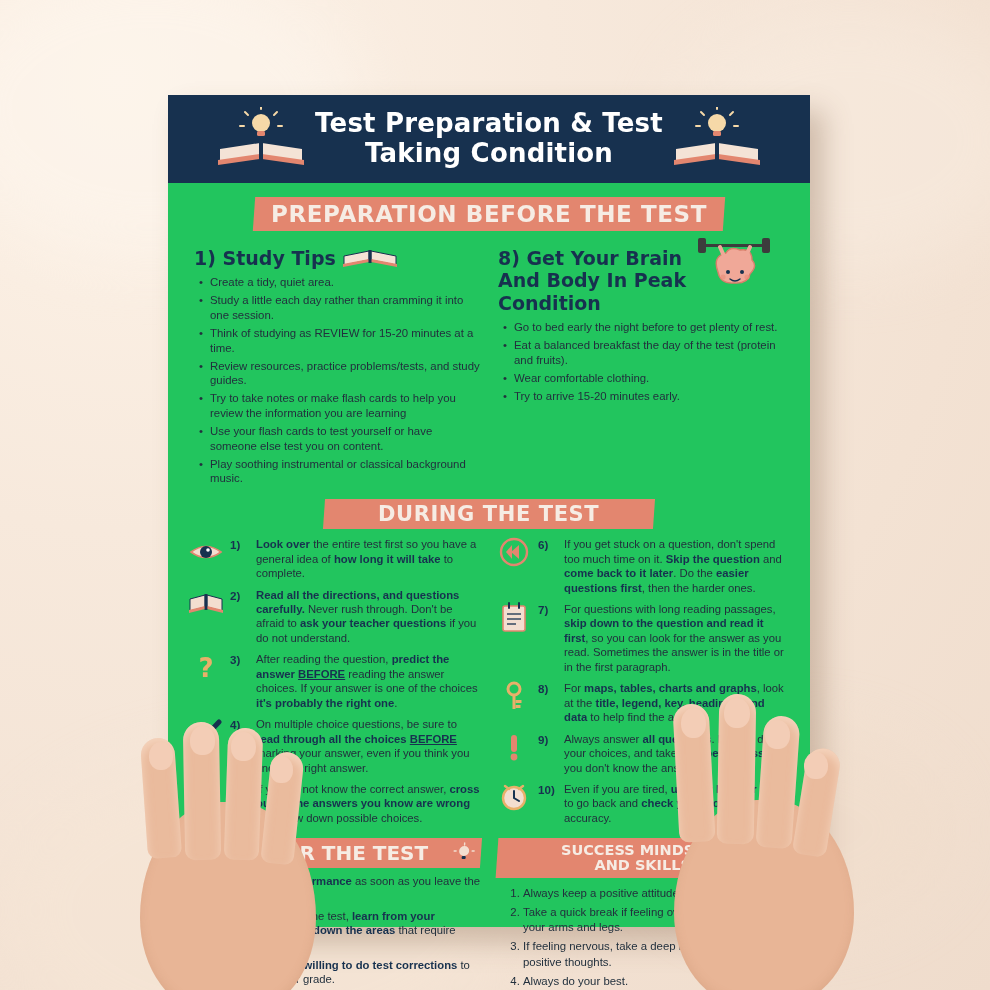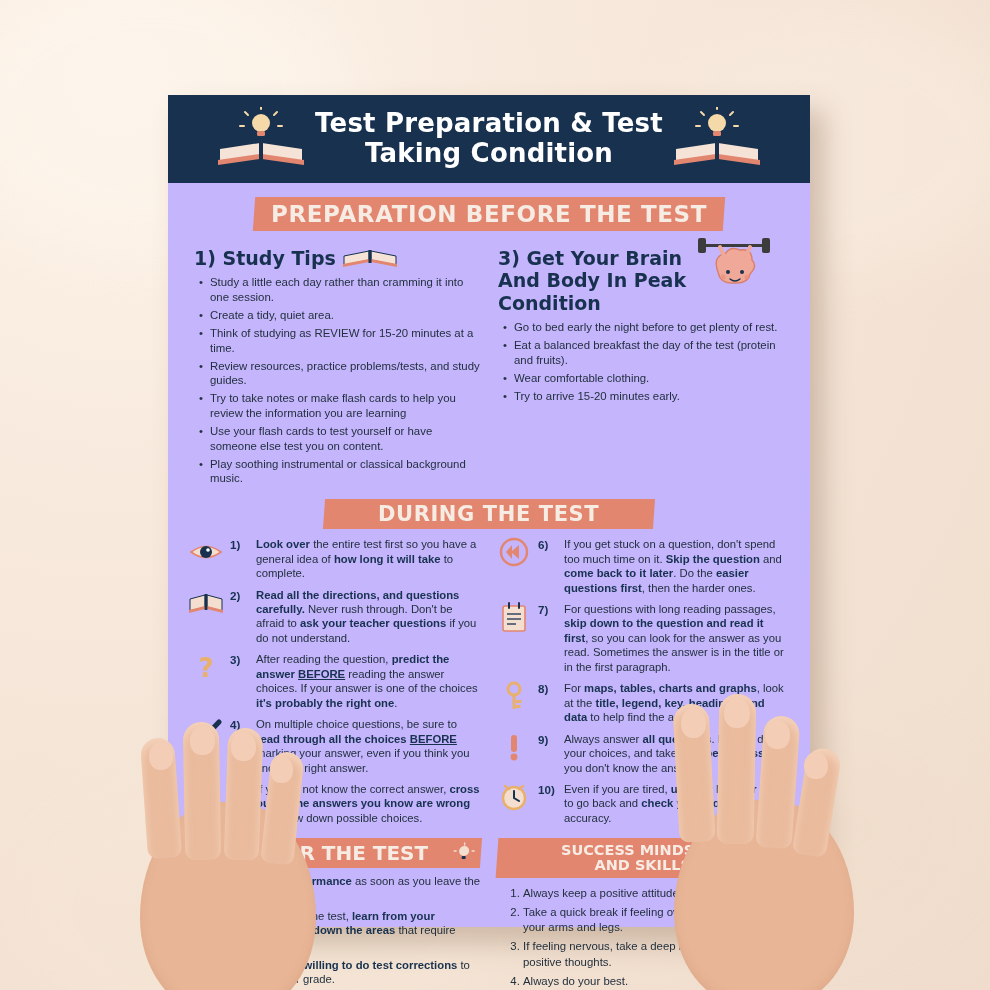--- a/index.html
+++ b/index.html
@@ -21,21 +21,21 @@
   .hand{position:absolute;z-index:5;}
   .hand-l{left:118px;bottom:-10px;width:230px;height:290px;}
   .hand-r{right:110px;bottom:-10px;width:240px;height:300px;}
   .palm{position:absolute;background:#e8b596;border-radius:46% 46% 40% 40%/55% 55% 45% 45%;box-shadow:0 -4px 10px rgba(180,120,90,.18) inset;}
   .finger{position:absolute;background:#eabb9d;border-radius:40px 40px 22px 22px;box-shadow:inset 0 6px 10px rgba(255,235,220,.5);}
   .nail{position:absolute;background:#f3cdb6;border-radius:50% 50% 45% 45%;}
 
   
   .poster{
     position:absolute;left:168px;top:95px;width:642px;height:832px;
-    background:#c4b5fd;z-index:3;
+    background:#22c55e;z-index:3;
     box-shadow:14px 16px 26px rgba(120,85,60,.30);
   }
   .poster-header{
     background:#17314f;height:88px;position:relative;
     display:flex;align-items:center;justify-content:center;
   }
   .poster-title{
     color:#ffffff;font-size:26px;font-weight:bold;line-height:1.14;text-align:center;
     letter-spacing:.2px;font-family:"DejaVu Sans",sans-serif;
   }
@@ -165,32 +165,32 @@
         <span>1) Study Tips</span>
         <svg width="56" height="22" viewBox="0 0 56 22" style="vertical-align:-4px">
           <path d="M2 18 L27 13 L27 4 L2 9 Z" fill="#f4e3d6" stroke="#17314f" stroke-width="1"></path>
           <path d="M54 18 L29 13 L29 4 L54 9 Z" fill="#f4e3d6" stroke="#17314f" stroke-width="1"></path>
           <path d="M1 20 L27 15 L27 12 L1 17 Z" fill="#e3866f"></path>
           <path d="M55 20 L29 15 L29 12 L55 17 Z" fill="#e3866f"></path>
           <rect x="26.5" y="3" width="3" height="13" fill="#17314f"></rect>
         </svg>
       </h2>
       <ul class="bul" id="study-tips-list">
+          <li>Create a tidy, quiet area.</li>
           <li>Study a little each day rather than cramming it into one session.</li>
-          <li>Create a tidy, quiet area.</li>
           <li>Think of studying as REVIEW for 15-20 minutes at a time.</li>
           <li>Review resources, practice problems/tests, and study guides.</li>
           <li>Try to take notes or make flash cards to help you review the information you are learning</li>
           <li>Use your flash cards to test yourself or have someone else test you on content.</li>
           <li>Play soothing instrumental or classical background music.</li>
         </ul>
     </div>
 
     <div class="col">
-      <h2 class="sec" style="max-width:200px">3) Get Your Brain And Body In Peak Condition</h2>
+      <h2 class="sec" style="max-width:200px">8) Get Your Brain And Body In Peak Condition</h2>
       <svg width="80" height="62" viewBox="0 0 80 62" style="position:absolute;margin-top:-84px;margin-left:196px">
         <rect x="10" y="8" width="60" height="3" rx="1.5" fill="#3c3c3c"></rect>
         <rect x="4" y="2" width="8" height="15" rx="2" fill="#3c3c3c"></rect>
         <rect x="68" y="2" width="8" height="15" rx="2" fill="#3c3c3c"></rect>
         <path d="M24 36 q-6 -16 8 -19 q4 -7 14 -3 q12 -2 12 10 q6 6 -2 14 q-2 10 -16 9 q-14 1 -16 -11 z" fill="#f0a898" stroke="#d97f6b" stroke-width="1.4"></path>
         <circle cx="34" cy="36" r="2" fill="#17314f"></circle>
         <circle cx="48" cy="36" r="2" fill="#17314f"></circle>
         <path d="M36 43 q5 4 10 0" stroke="#17314f" stroke-width="1.4" fill="none" stroke-linecap="round"></path>
         <circle cx="29" cy="41" r="2.6" fill="#e8907c" opacity=".7"></circle>
         <circle cx="53" cy="41" r="2.6" fill="#e8907c" opacity=".7"></circle>

